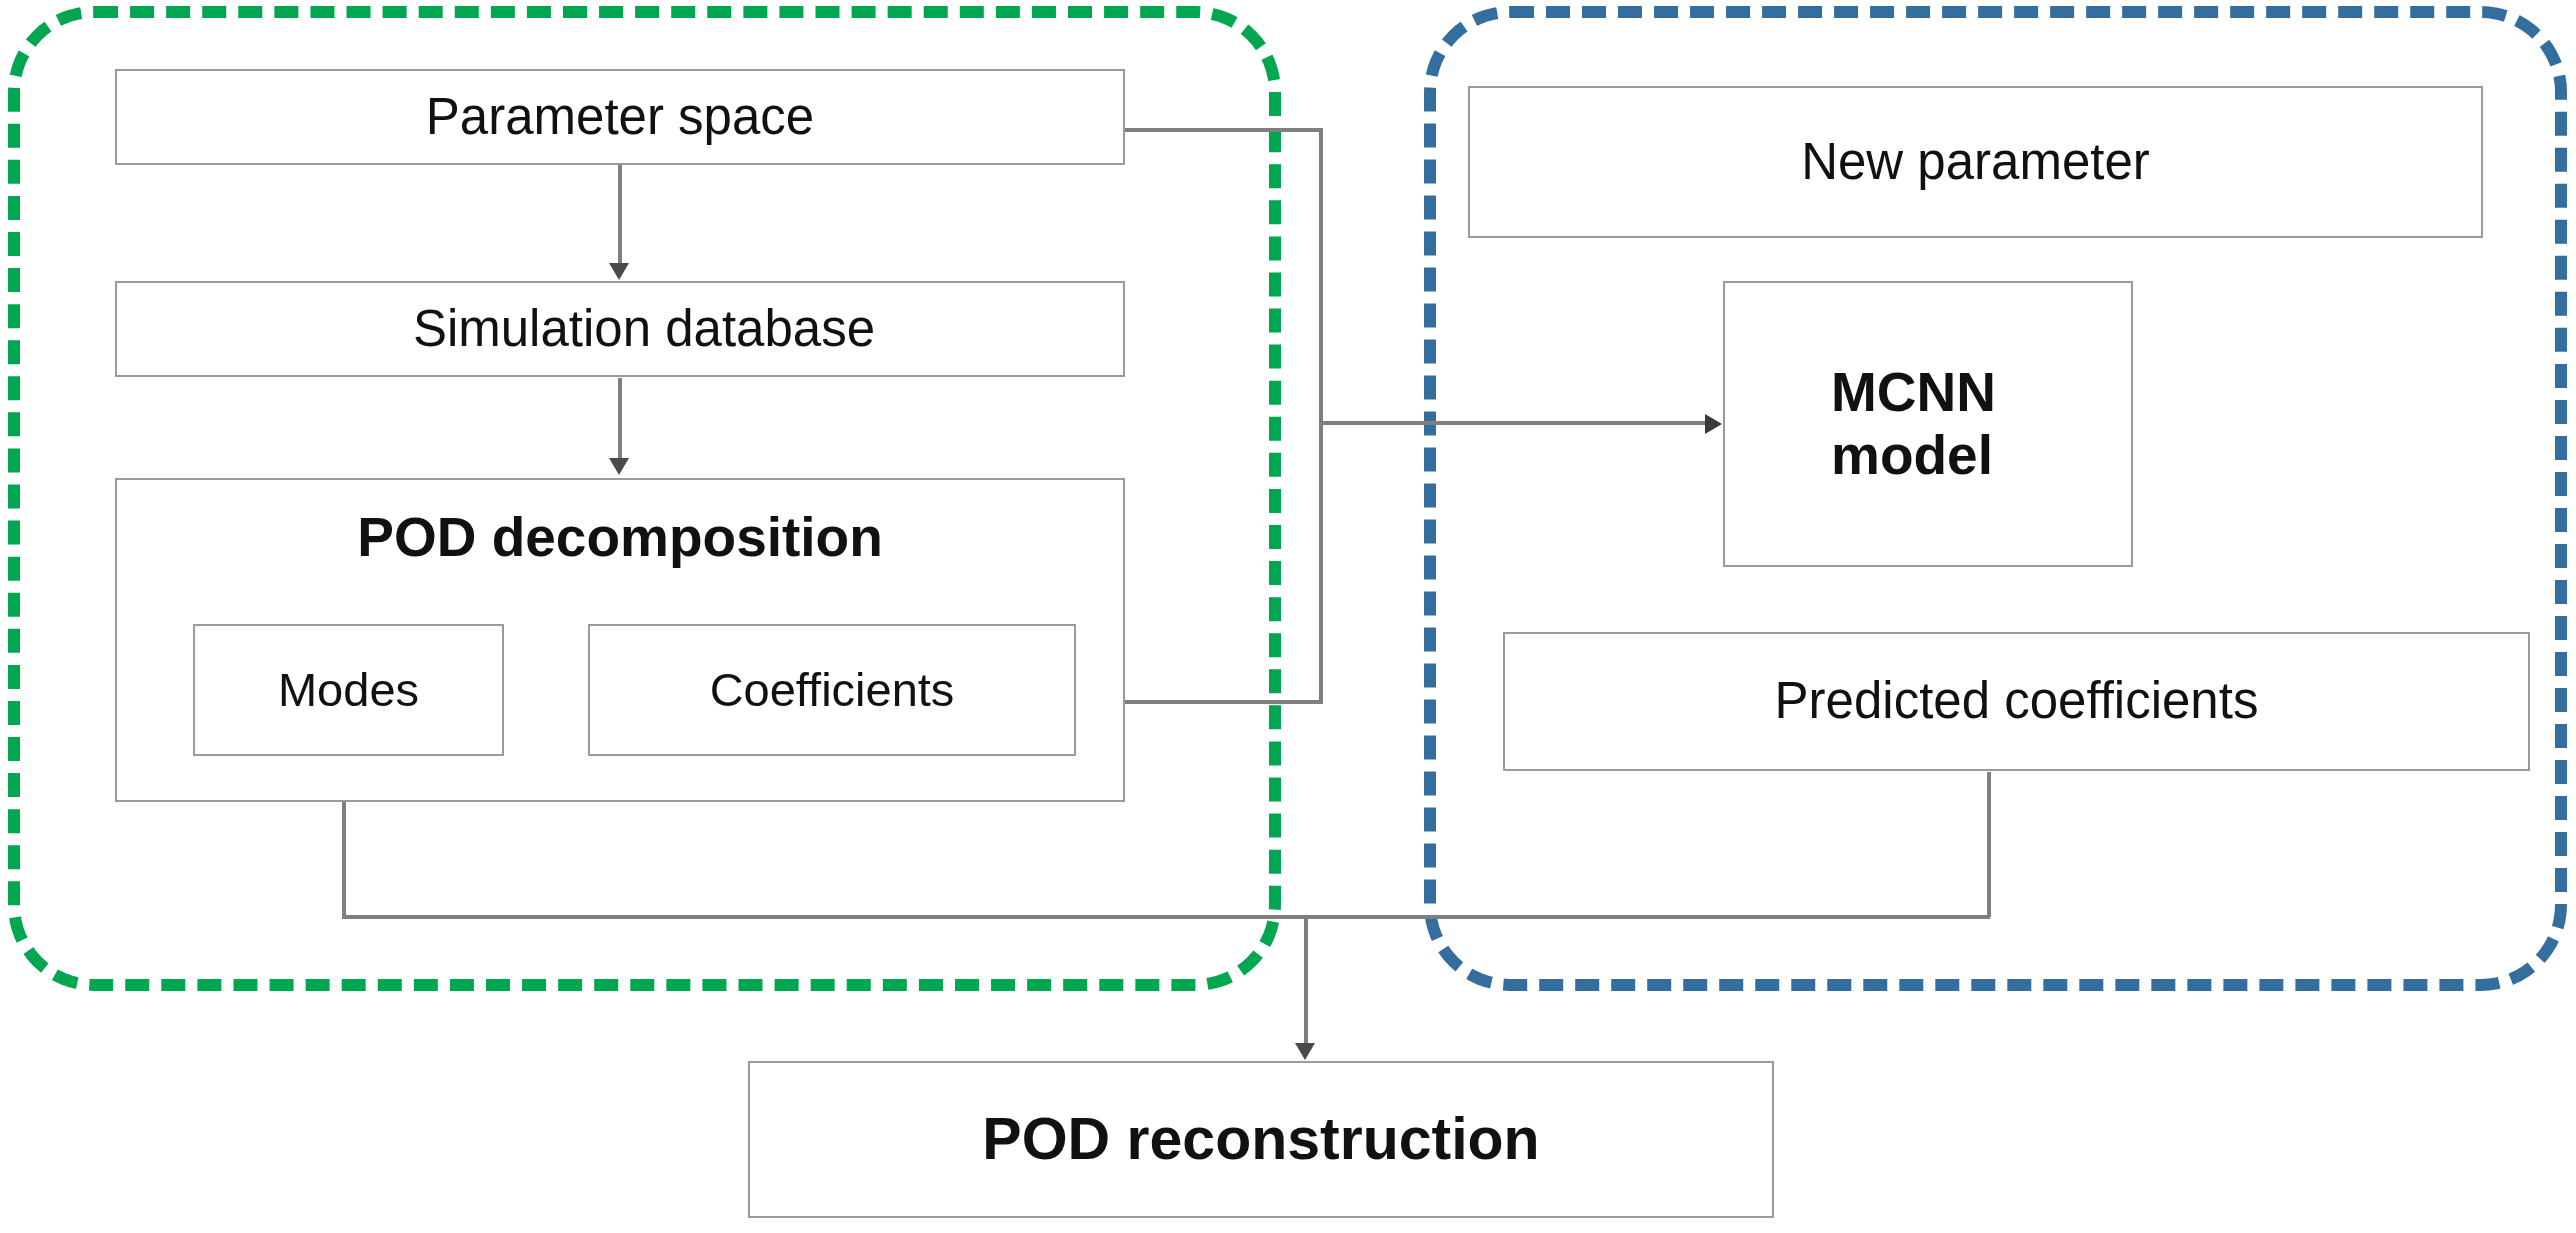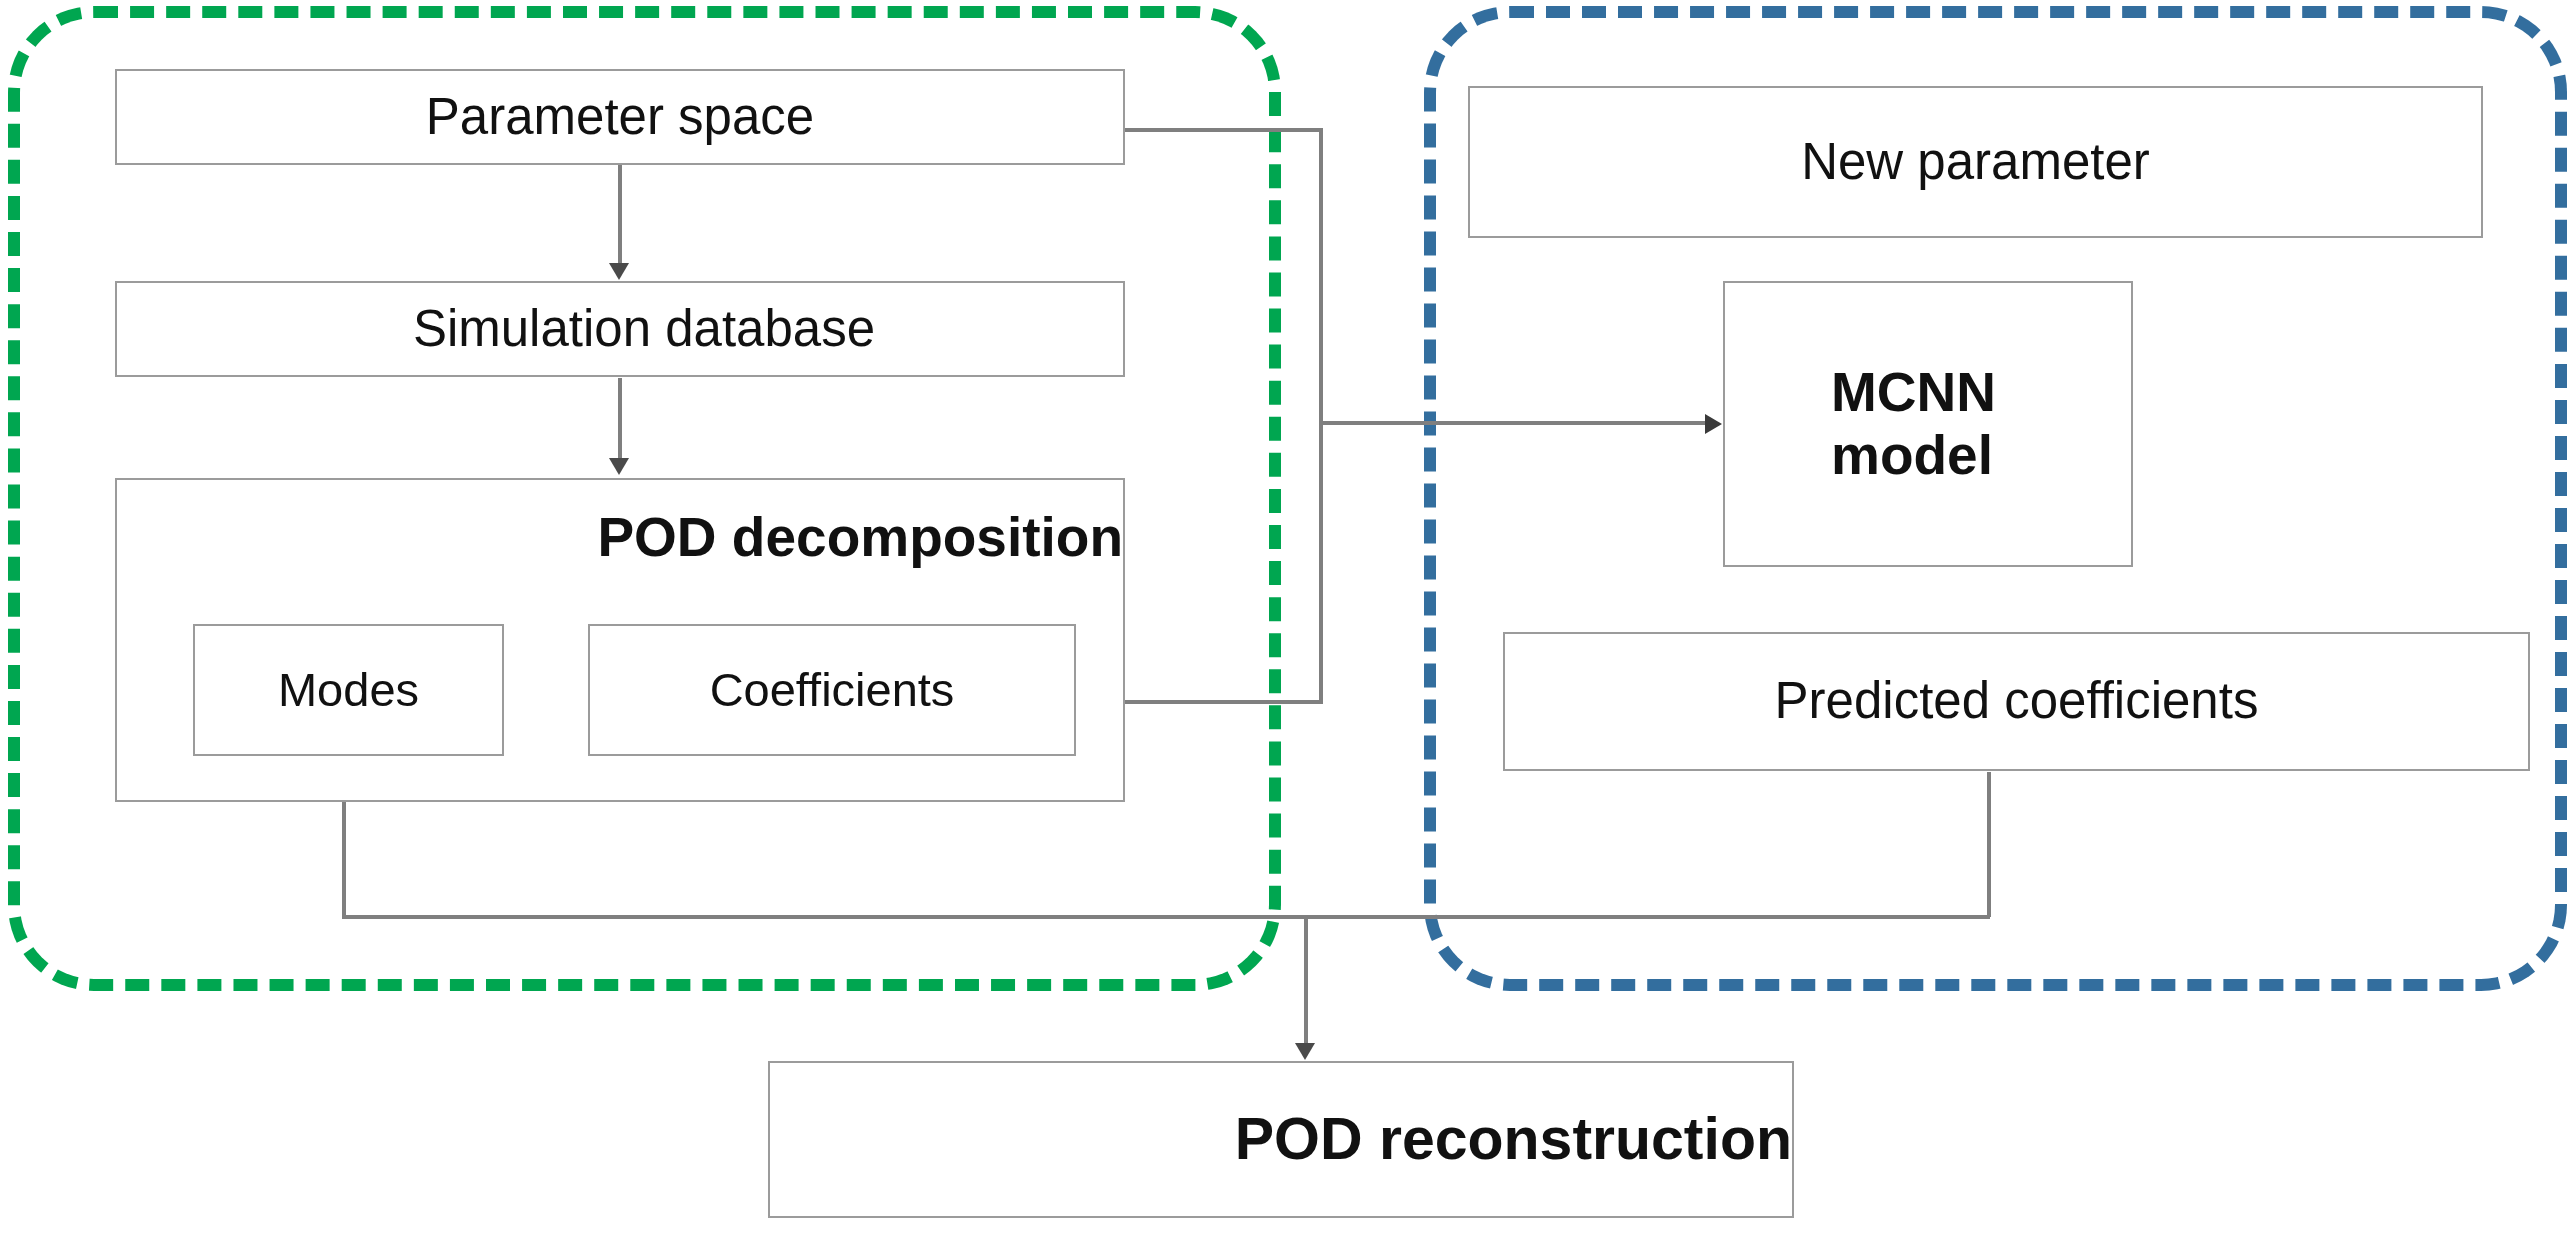--- a/index.html
+++ b/index.html
@@ -51,34 +51,34 @@
     align-items: center;
     justify-content: center;
     color: #111111;
     text-align: center;
     line-height: 1.15;
   }
   .box.topleft-label {
     align-items: flex-start;
     padding-top: 25.5px;
   }
-  .box.bold { font-weight: bold; justify-content: flex-end; }
+  .box.bold { font-weight: bold; }
 
   
   #box-parameter-space   { left: 115px;  top: 69px;   width: 1010px; height: 96px;  font-size: 51px; }
   #box-simulation-db     { left: 115px;  top: 281px;  width: 1010px; height: 96px;  font-size: 51px; padding-left: 48px; }
   #box-pod-decomposition { left: 115px;  top: 478px;  width: 1010px; height: 324px; font-size: 55px; font-weight: bold; }
   #box-modes             { left: 193px;  top: 624px;  width: 311px;  height: 132px; font-size: 47px; text-align: right; }
   #box-coefficients      { left: 588px;  top: 624px;  width: 488px;  height: 132px; font-size: 47px; }
 
   #box-new-parameter     { left: 1468px; top: 86px;   width: 1015px; height: 152px; font-size: 51px; }
   #box-mcnn              { left: 1723px; top: 281px;  width: 410px;  height: 286px; font-size: 55px; font-weight: bold; text-align: left; }
   #box-predicted-coeff   { left: 1468px; top: 632px;  width: 1027px; height: 139px; font-size: 51px; margin-left: 35px; }
 
-  #box-pod-reconstruction{ left: 768px;  top: 1061px; width: 1026px; height: 157px; font-size: 59px; font-weight: bold; }
+  #box-pod-reconstruction{ left: 748px;  top: 1061px; width: 1026px; height: 157px; font-size: 59px; font-weight: bold; }
 
   
   .mcnn-text {
     display: block;
     width: 100%;
     padding-left: 106px;
     box-sizing: border-box;
   }
 
   

